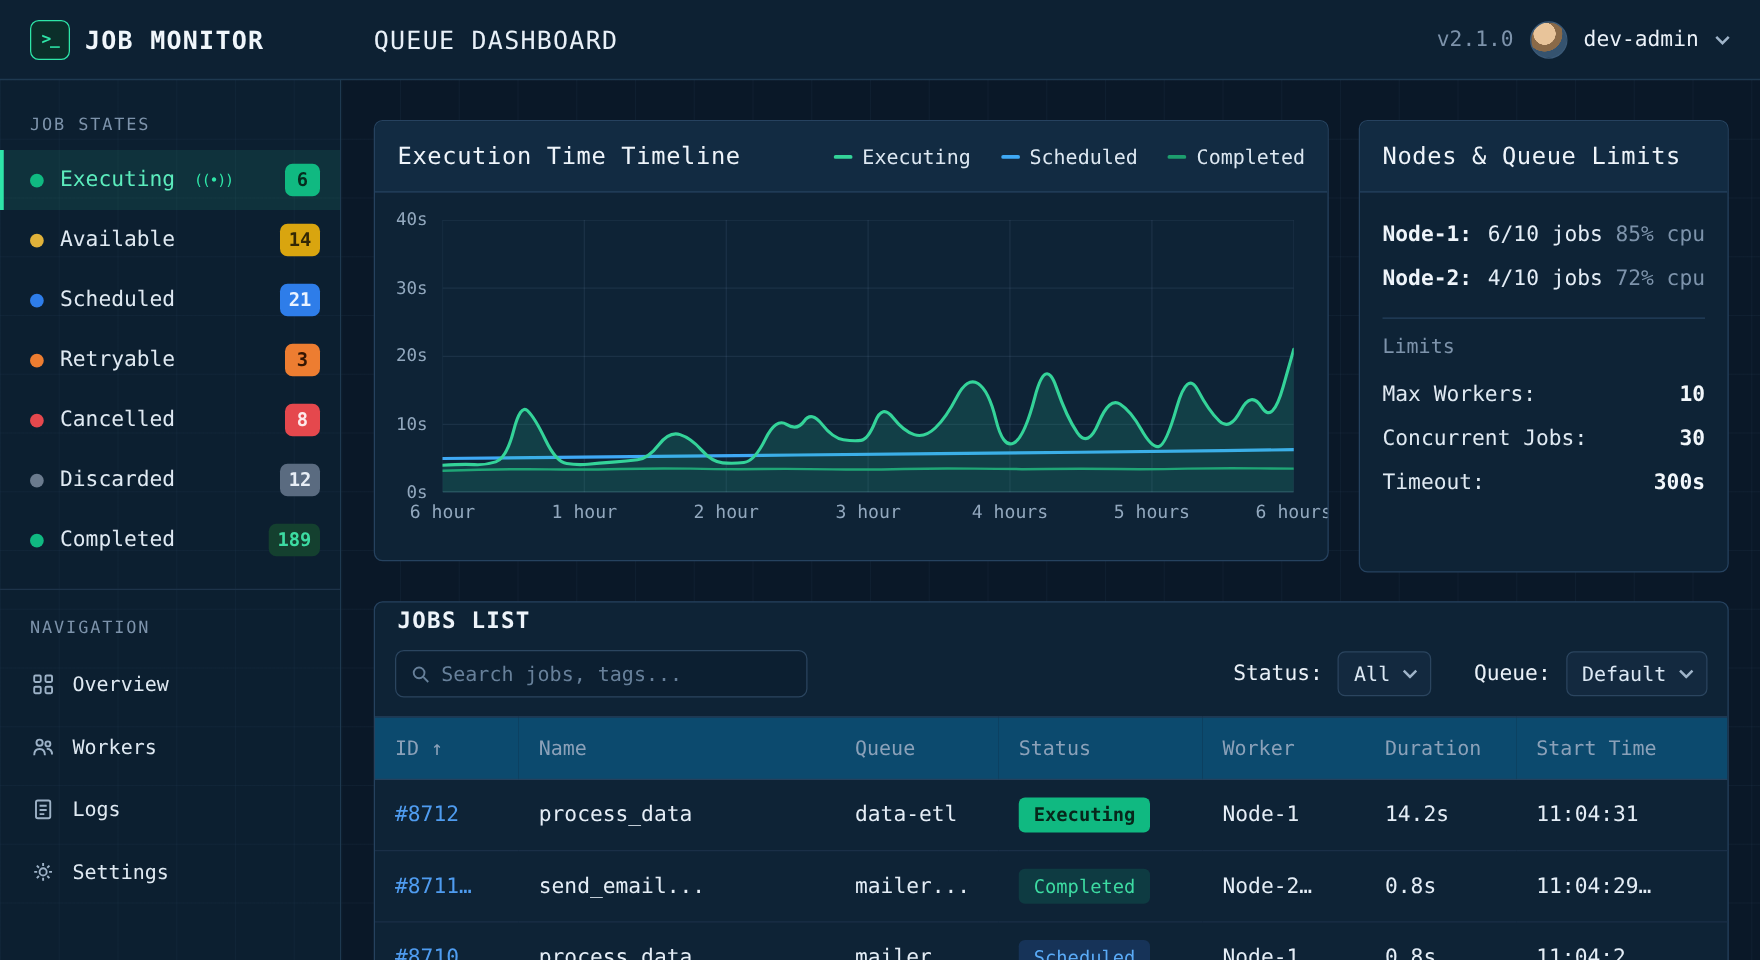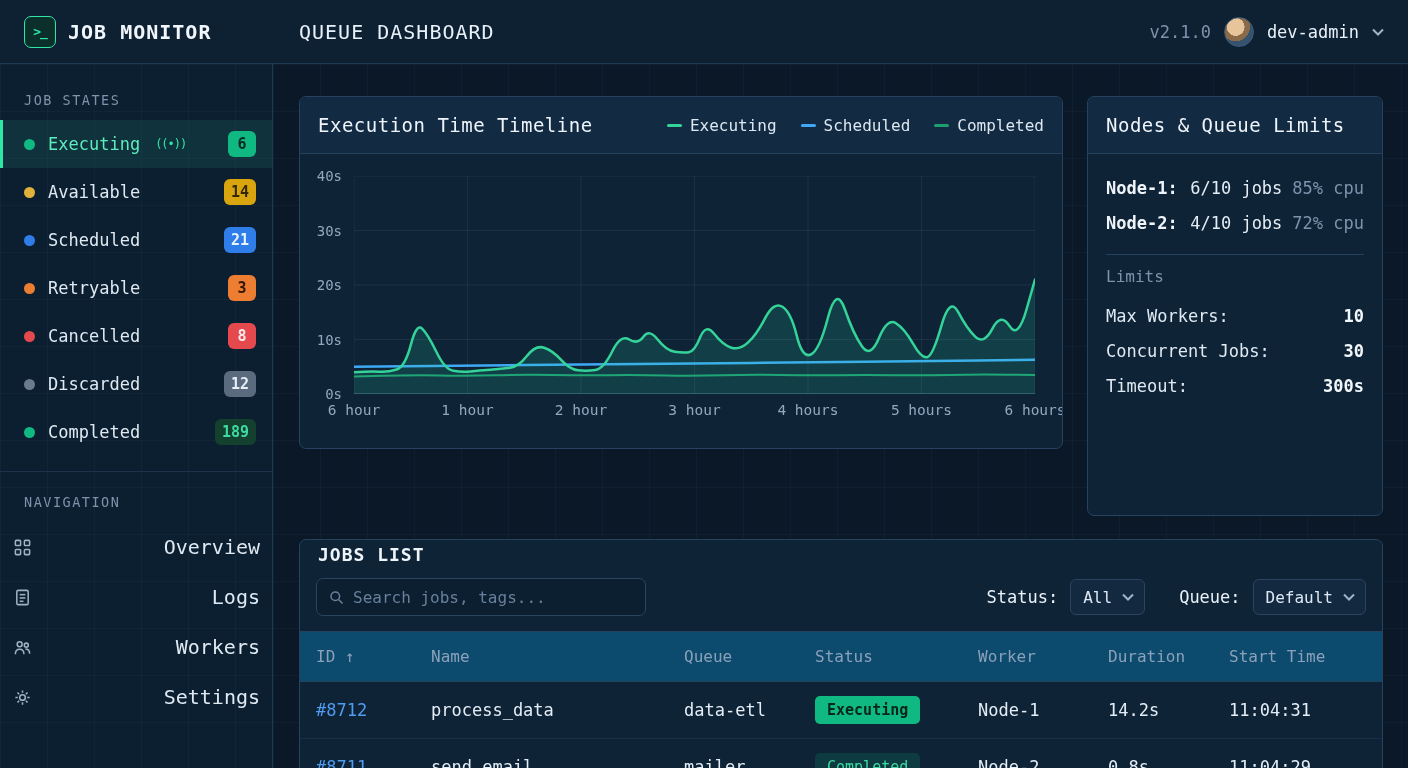--- a/index.html
+++ b/index.html
@@ -73,22 +73,22 @@
   }
   .b-green   { background:#10b981; color:#062c1e; }
   .b-yellow  { background:#d9a50f; color:#332805; }
   .b-blue    { background:#2e7de9; color:#eaf3ff; }
   .b-orange  { background:#ed7d31; color:#331603; }
   .b-red     { background:#e5484d; color:#fde9ea; }
   .b-gray    { background:#5a6b80; color:#e8eef5; }
   .b-dkgreen { background:#14402f; color:#3ddba2; }
   .side-divider { border:none; border-top:1px solid #1d3349; margin:15px 0 12px 0; }
   .nav-item {
-    height:50px; display:flex; align-items:center; gap:14px; padding:0 12px;
-    cursor:pointer; font-size:20px; color:#dfe9f2;justify-content:space-between;
+    height:50px; display:flex; align-items:center; gap:14px; padding:0 24px;
+    cursor:pointer; font-size:16px; color:#dfe9f2;
   }
   .nav-icon { width:20px; height:20px; flex:0 0 20px; display:flex; align-items:center; justify-content:center; }
   .nav-icon svg { width:19px; height:19px; }
   .nav-icon .st { fill:none; stroke:#9db2c7; stroke-width:1.6; }
 
   
   .main {
     flex:1; min-width:0; padding:32px 25px 0 26px; background:#0a1828; overflow:hidden;
     background-image:
       linear-gradient(rgba(120,160,210,0.05) 1px, transparent 1px),
@@ -124,21 +124,21 @@
   .plot svg { width:100%; height:100%; display:block; }
   .x-row { display:flex; }
   .x-gutter { width:44px; flex:0 0 44px; }
   .x-labels { flex:1; position:relative; height:28px; }
   .x-labels span {
     position:absolute; top:8px; transform:translateX(-50%);
     font-size:14.5px; color:#92a8be; white-space:nowrap;
   }
 
   
-  .nodes-card { width:296px; flex:0 0 296px; height:420px; display:flex; flex-direction:column; }
+  .nodes-card { width:296px; flex:0 0 296px; height:362px; display:flex; flex-direction:column; }
   .nodes-body { padding:16px 18px; font-size:17px; }
   .muted-label { color:#7d93ab; font-size:16px; margin:4px 0 12px 0; }
   .worker-row { display:flex; align-items:center; height:35px; }
   .worker-name { color:#eef4fa; font-weight:bold; }
   .worker-jobs { margin-left:auto; color:#e4edf6; }
   .worker-cpu { color:#7d93ab; margin-left:10px; }
   .nodes-divider { border:none; border-top:1px solid #24415e; margin:14px 0 12px 0; }
   .limit-row { display:flex; align-items:center; height:35px; }
   .limit-label { color:#dfe9f2; }
   .limit-value { margin-left:auto; color:#f2f7fb; font-weight:bold; }
@@ -258,41 +258,41 @@
                 <rect x="12" y="12" width="5.5" height="5.5" rx="1"></rect>
               </g>
             </svg>
         </span>
         <span>Overview</span>
       </div>
       <div class="nav-item">
         <span class="nav-icon">
           <svg viewBox="0 0 20 20">
               <g class="st">
+                <circle cx="7" cy="6.5" r="2.6"></circle>
+                <path d="M2.5 17 C2.5 13.5 4.5 11.8 7 11.8 C9.5 11.8 11.5 13.5 11.5 17"></path>
+                <circle cx="14" cy="7.5" r="2.1"></circle>
+                <path d="M13 11.6 C15.5 11.6 17.5 13.3 17.5 16.5"></path>
+              </g>
+            </svg>
+        </span>
+        <span>Workers</span>
+      </div>
+      <div class="nav-item">
+        <span class="nav-icon">
+          <svg viewBox="0 0 20 20">
+              <g class="st">
                 <rect x="4" y="2.5" width="12" height="15" rx="1.5"></rect>
                 <line x1="7" y1="7" x2="13" y2="7"></line>
                 <line x1="7" y1="10.5" x2="13" y2="10.5"></line>
                 <line x1="7" y1="14" x2="11" y2="14"></line>
               </g>
             </svg>
         </span>
         <span>Logs</span>
-      </div>
-      <div class="nav-item">
-        <span class="nav-icon">
-          <svg viewBox="0 0 20 20">
-              <g class="st">
-                <circle cx="7" cy="6.5" r="2.6"></circle>
-                <path d="M2.5 17 C2.5 13.5 4.5 11.8 7 11.8 C9.5 11.8 11.5 13.5 11.5 17"></path>
-                <circle cx="14" cy="7.5" r="2.1"></circle>
-                <path d="M13 11.6 C15.5 11.6 17.5 13.3 17.5 16.5"></path>
-              </g>
-            </svg>
-        </span>
-        <span>Workers</span>
       </div>
       <div class="nav-item">
         <span class="nav-icon">
           <svg viewBox="0 0 20 20">
               <g class="st">
                 <circle cx="10" cy="10" r="3"></circle>
                 <path d="M10 2.5 V5 M10 15 V17.5 M2.5 10 H5 M15 10 H17.5 M4.7 4.7 L6.5 6.5 M13.5 13.5 L15.3 15.3 M15.3 4.7 L13.5 6.5 M6.5 13.5 L4.7 15.3"></path>
               </g>
             </svg>
         </span>

